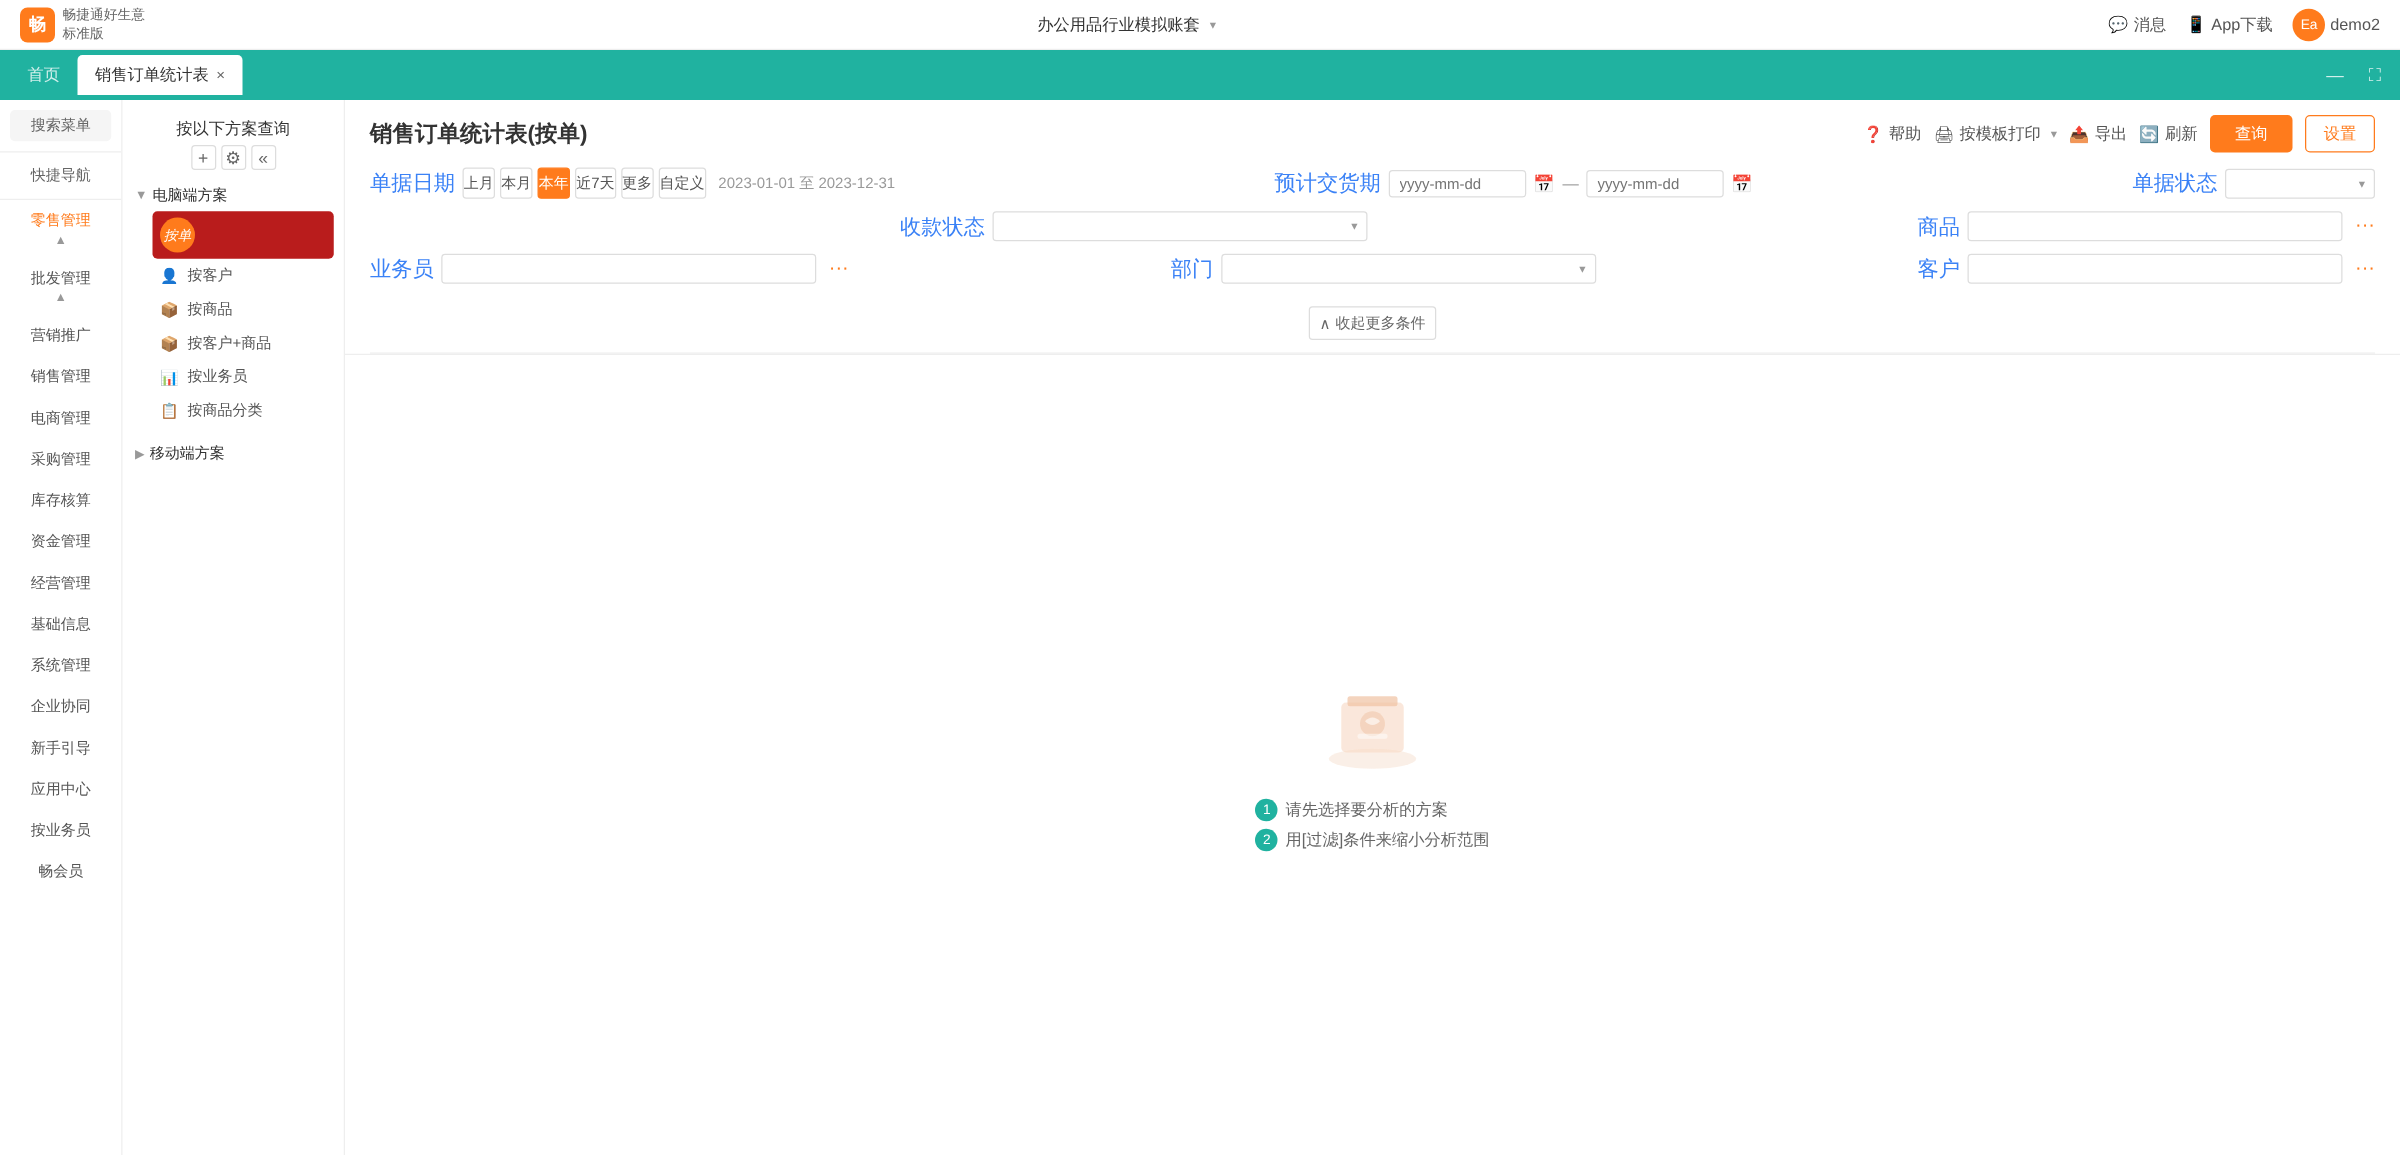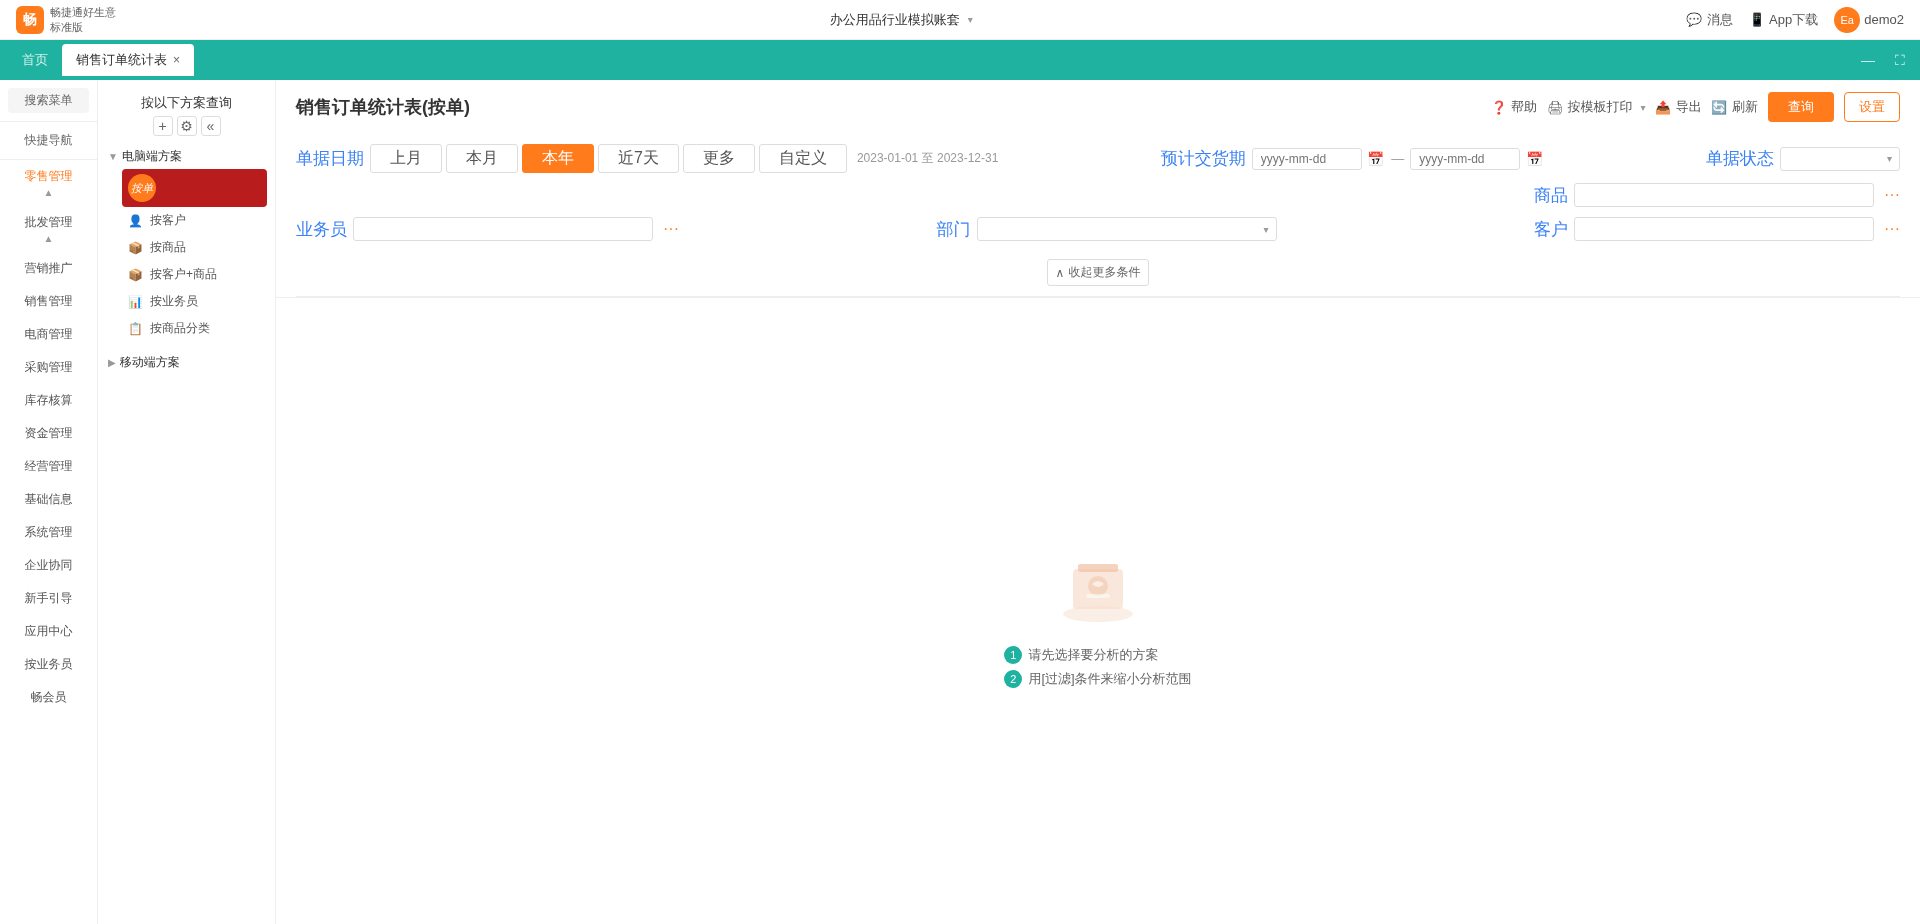--- a/index.html
+++ b/index.html
@@ -53,34 +53,34 @@
     .panel-section-title .arrow { color: #999; font-size: 10px; }
     .panel-section-items { padding-left: 16px; }
     .scheme-item { display: flex; align-items: center; gap: 6px; padding: 5px 6px; cursor: pointer; border-radius: 4px; font-size: 12px; color: #555; }
     .scheme-item.active { background: #b91c1c; color: #20b2a0; font-style: italic; }
     .scheme-item .scheme-icon { width: 16px; height: 16px; display: flex; align-items: center; justify-content: center; font-size: 12px; color: #888; }
     .active-dot { width: 28px; height: 28px; background: #ff7b1c; border-radius: 50%; display: flex; align-items: center; justify-content: center; color: #fff; font-size: 11px; margin-right: 4px; }
 
     
     .main-content { flex: 1; display: flex; flex-direction: column; overflow: hidden; background: #f5f5f5; }
     .page-header { background: #fff; padding: 12px 20px 0; border-bottom: 1px solid #eee; flex-shrink: 0; }
-    .page-title-row { display: flex; align-items: center; justify-content: space-between; margin-bottom: 22px; }
+    .page-title-row { display: flex; align-items: center; justify-content: space-between; margin-bottom: 12px; }
     .page-title { font-size: 18px; font-weight: 600; color: #333; }
     .page-actions { display: flex; align-items: center; gap: 10px; }
     .page-action-item { display: flex; align-items: center; gap: 4px; font-size: 13px; color: #555; cursor: pointer; }
     .btn-query { background: #ff7b1c; color: #fff; border: none; border-radius: 4px; padding: 6px 20px; font-size: 13px; cursor: pointer; }
     .btn-settings { background: #fff; color: #ff7b1c; border: 1px solid #ff7b1c; border-radius: 4px; padding: 5px 14px; font-size: 13px; cursor: pointer; }
 
     
     .filter-area { background: #fff; padding: 12px 20px; border-bottom: 1px solid #eee; flex-shrink: 0; }
     .filter-row { display: flex; align-items: center; gap: 16px; margin-bottom: 10px; flex-wrap: wrap; }
     .filter-item { display: flex; align-items: center; gap: 6px; }
     .filter-label { font-size: 17px; color: #3b82f6; white-space: nowrap; font-family: Liberation Mono, monospace; }
     .filter-dates { display: flex; align-items: center; gap: 4px; }
-    .date-btn { padding: 3px 19px; border-radius: 3px; border: 1px solid #ddd; background: #fff; font-size: 16px; color: #555; cursor: pointer; }
+    .date-btn { padding: 3px 0; border-radius: 3px; border: 1px solid #ddd; background: #fff; font-size: 12px; color: #555; cursor: pointer; }
     .date-btn.active { background: #ff7b1c; color: #fff; border-color: #ff7b1c; }
     .date-range-text { font-size: 12px; color: #999; margin-left: 4px; }
     .date-input { padding: 3px 8px; border: 1px solid #ddd; border-radius: 3px; font-size: 12px; color: #999; width: 110px; }
     .date-sep { color: #999; }
     .filter-select { padding: 4px 28px 4px 8px; border: 1px solid #ddd; border-radius: 3px; font-size: 12px; color: #555; background: #fff; appearance: none; cursor: pointer; min-width: 120px; }
     .select-wrapper { position: relative; display: inline-flex; align-items: center; }
     .select-wrapper::after { content: '▾'; position: absolute; right: 8px; pointer-events: none; color: #999; font-size: 10px; }
     .filter-input { padding: 4px 8px; border: 1px solid #ddd; border-radius: 3px; font-size: 12px; color: #555; min-width: 120px; }
     .dots-btn { color: #ff7b1c; cursor: pointer; font-size: 16px; margin-left: 4px; }
     .collapse-btn { display: flex; align-items: center; justify-content: center; gap: 4px; font-size: 12px; color: #666; cursor: pointer; padding: 4px 8px; border: 1px solid #ddd; border-radius: 3px; background: #fff; width: fit-content; margin: 8px auto 0; }
@@ -317,20 +317,28 @@
               <div class="select-wrapper">
                 <select class="filter-select">
                   <option value=""></option>
                 </select>
               </div>
             </div>
           </div>
 
           <div class="filter-row">
             <div style="flex:1"></div>
+            <div class="filter-item">
+              <span class="filter-label">收款状态</span>
+              <div class="select-wrapper">
+                <select class="filter-select" style="width:300px;">
+                  <option value=""></option>
+                </select>
+              </div>
+            </div>
             <div style="flex:1"></div>
             <div class="filter-item">
               <span class="filter-label">商品</span>
               <input class="filter-input" type="text" style="width: 300px;">
               <span class="dots-btn">···</span>
             </div>
           </div>
 
           <div class="filter-row">
             <div class="filter-item">

